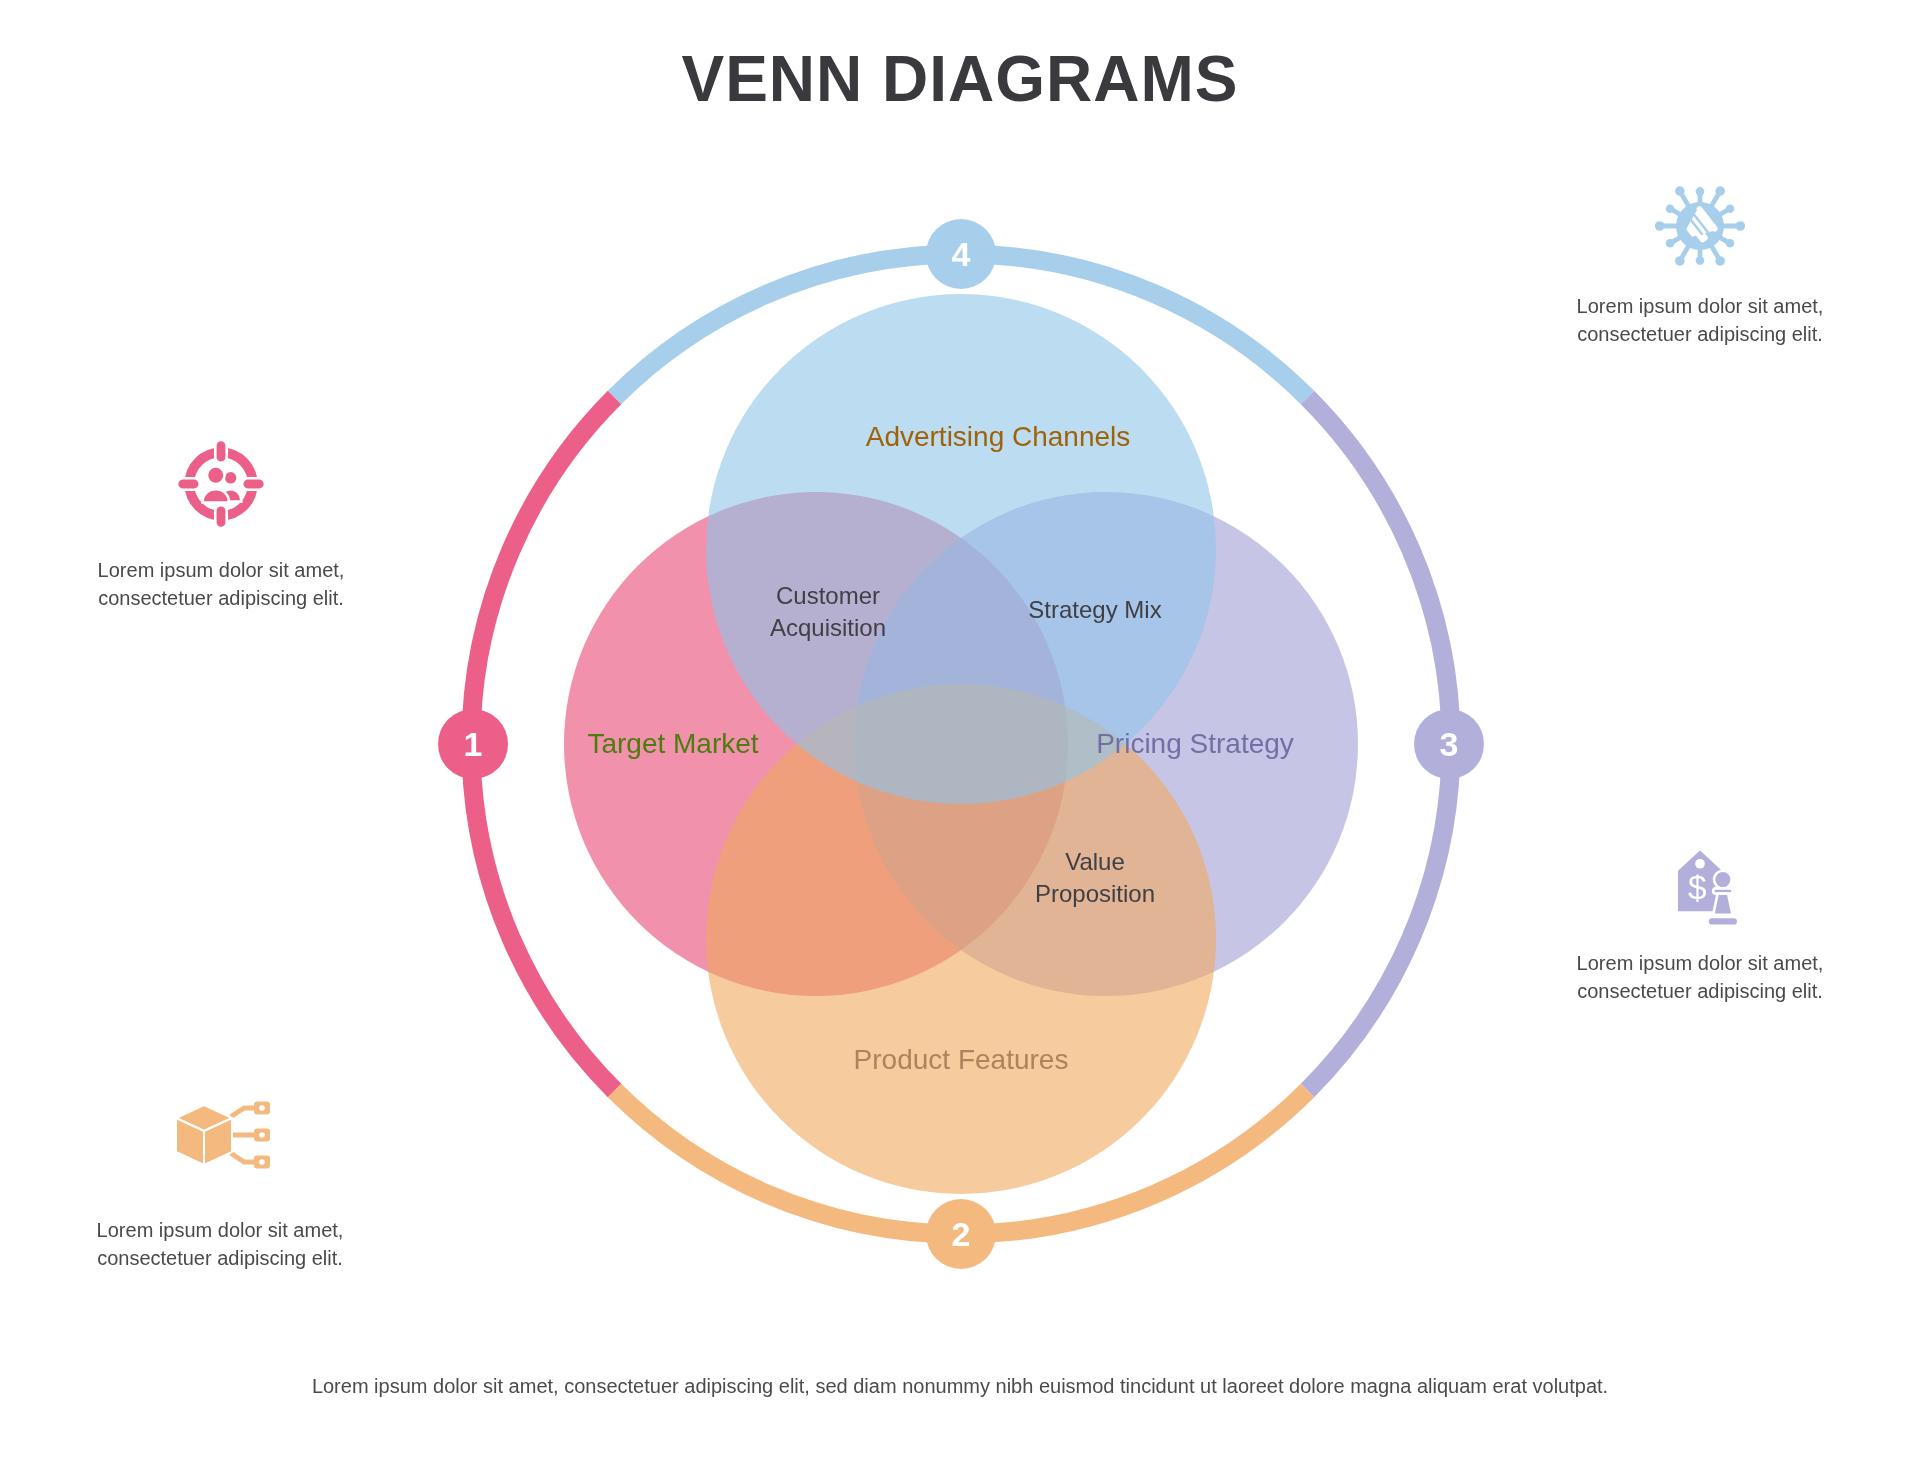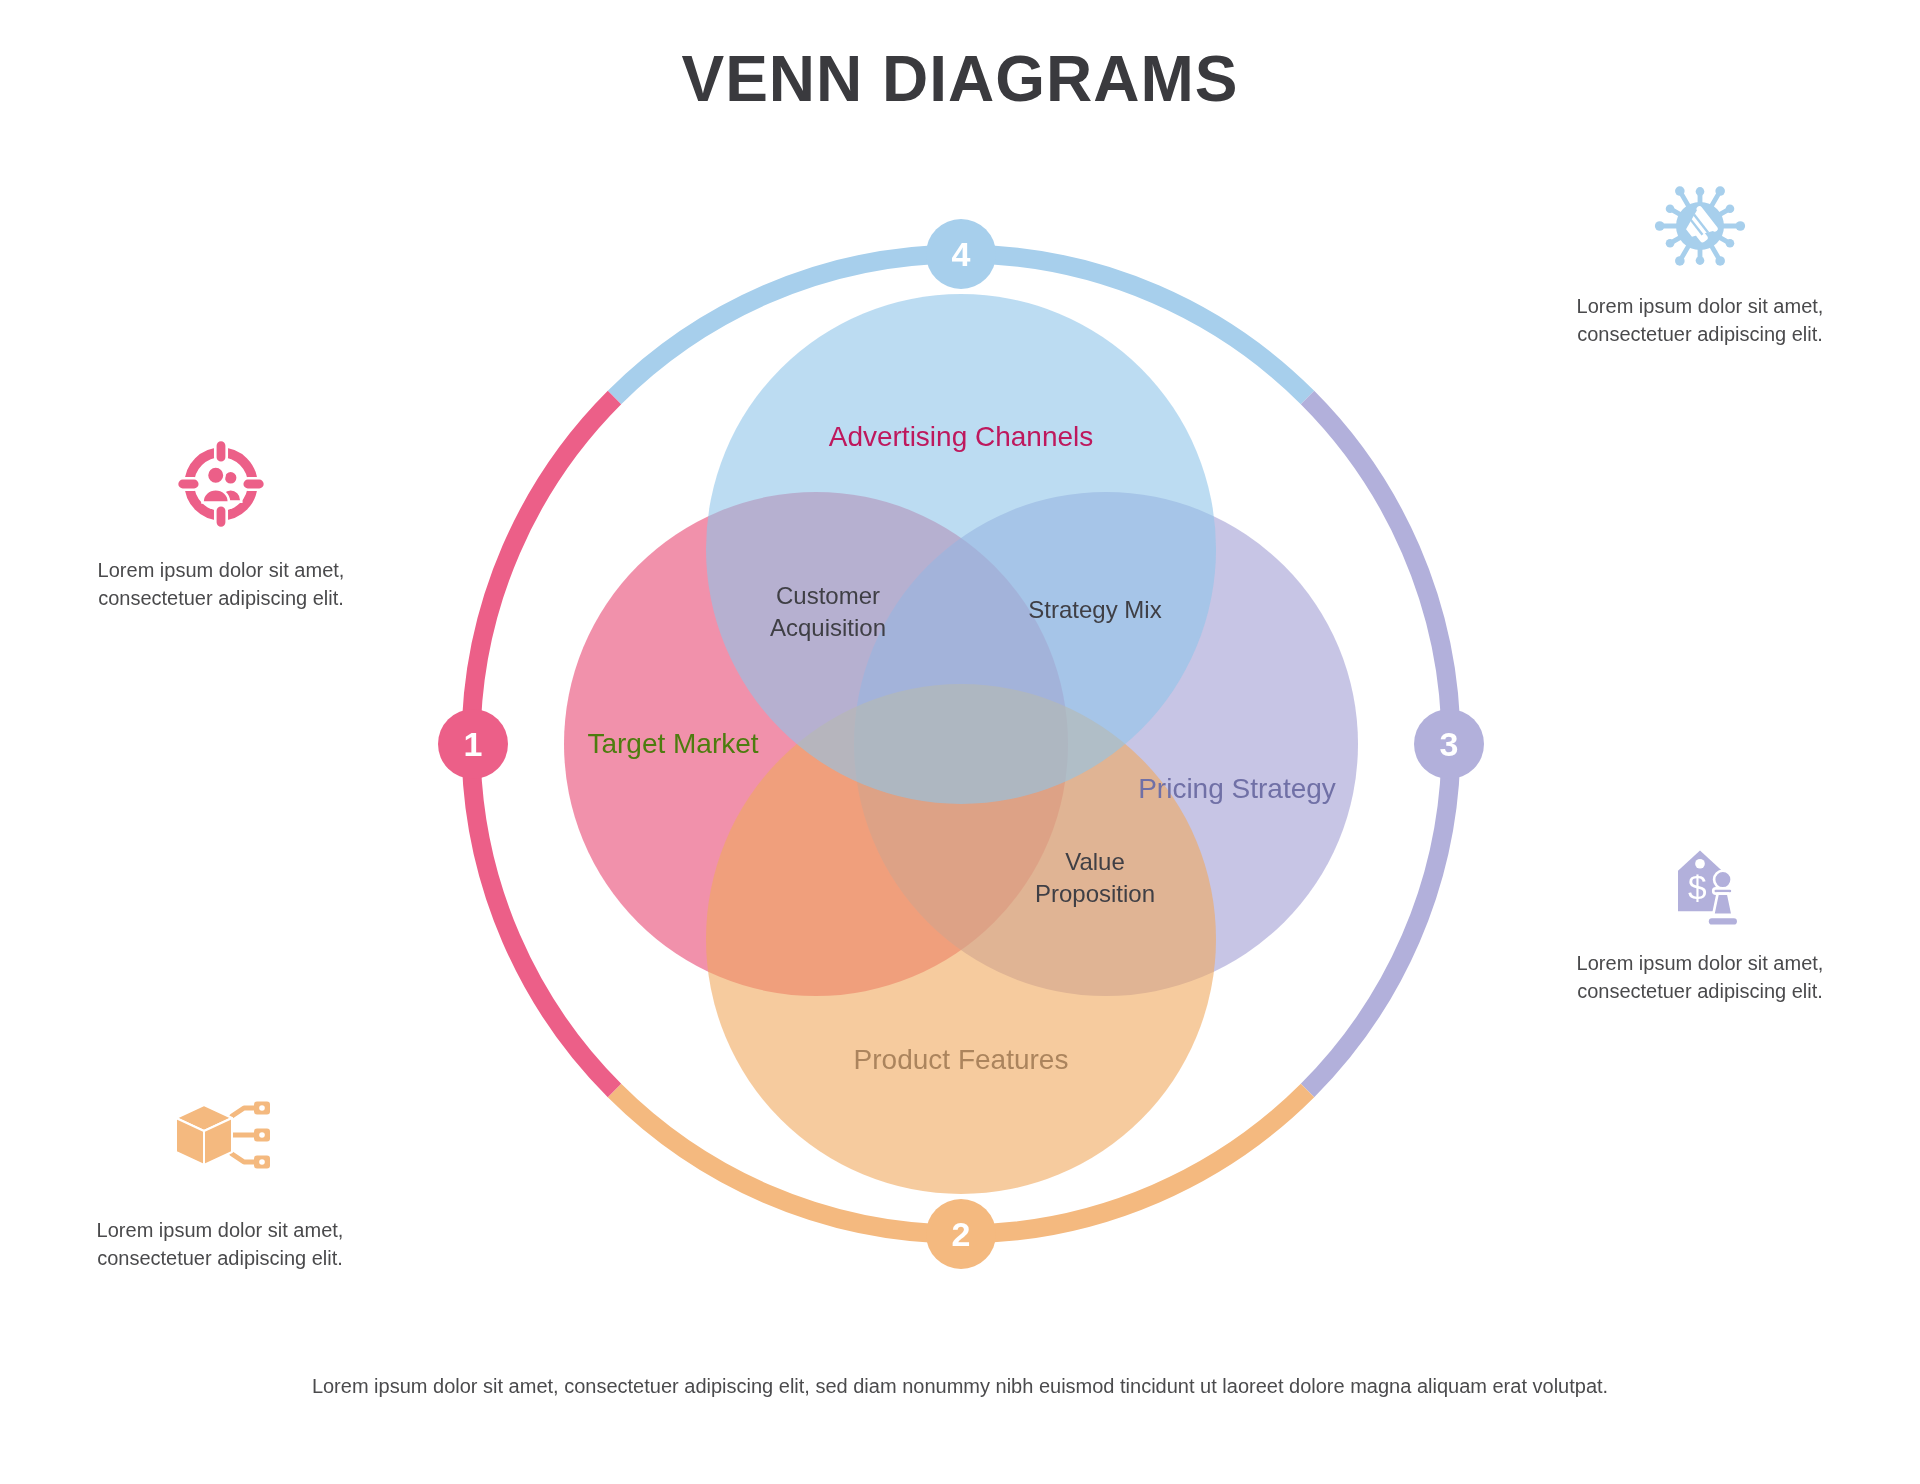--- a/index.html
+++ b/index.html
@@ -17,21 +17,21 @@
   .badge {
     width:70px; height:70px; border-radius:50%;
     display:flex; align-items:center; justify-content:center;
     color:#ffffff; font-size:34px; font-weight:bold;
   }
   .badge-1 { background:#ec5f88; }
   .badge-2 { background:#f4b97f; }
   .badge-3 { background:#b2b0db; }
   .badge-4 { background:#a7cfec; }
   .set-label  { font-size:28px; white-space:nowrap; }
-  .lbl-top    { color:#be185d; }
+  .lbl-top    { color:#a16207;margin-left:37px; }
   .lbl-left   { color:#4d7c0f; }
   .lbl-right  { color:#7070a6; }
   .lbl-bottom { color:#ab845d; }
   .inter-label  { font-size:24px; color:#3f3f45; line-height:1.35; text-align:center; }
   .center-label { font-size:32px; font-weight:bold; color:#36363a; line-height:1.28; text-align:center; }
   .callout-text { width:340px; font-size:20px; line-height:1.42; color:#4a4a4c; text-align:center; }
   .footer {
     position:absolute; left:50%; top:1372px; transform:translateX(-50%);
     width:1320px; font-size:20px; line-height:1.4; color:#4b4b4d; text-align:center;
   }
@@ -68,21 +68,21 @@
     </div>
   <div class="abs badge badge-3" style="left:1449px; top:744px;">
       <span>3</span>
     </div>
   <div class="abs badge badge-4" style="left:961px;  top:254px;">
       <span>4</span>
     </div>
 
   <div class="abs set-label lbl-top" style="left:961px;  top:437px;">Advertising Channels</div>
   <div class="abs set-label lbl-left" style="left:673px;  top:744px;">Target Market</div>
-  <div class="abs set-label lbl-right" style="left:1237px; top:744px;margin-top:45px;">Pricing Strategy</div>
+  <div class="abs set-label lbl-right" style="left:1195px; top:744px;">Pricing Strategy</div>
   <div class="abs set-label lbl-bottom" style="left:961px;  top:1060px;">Product Features</div>
 
   <div class="abs inter-label" style="left:828px;  top:612px; width:180px;">Customer Acquisition</div>
   <div class="abs inter-label" style="left:1095px; top:610px; width:140px;">Strategy Mix</div>
   <div class="abs inter-label" style="left:1095px; top:878px; width:140px;">Value Proposition</div>
 
   <svg class="abs" style="left:221px; top:484px;" width="88" height="88" viewBox="0 0 100 100">
     <circle cx="50" cy="50" r="36" fill="none" stroke="#ec5f88" stroke-width="11"></circle>
     <g fill="#ec5f88" stroke="#ffffff" stroke-width="3">
       <rect x="43.5" y="0" width="13" height="26" rx="6.5"></rect>

